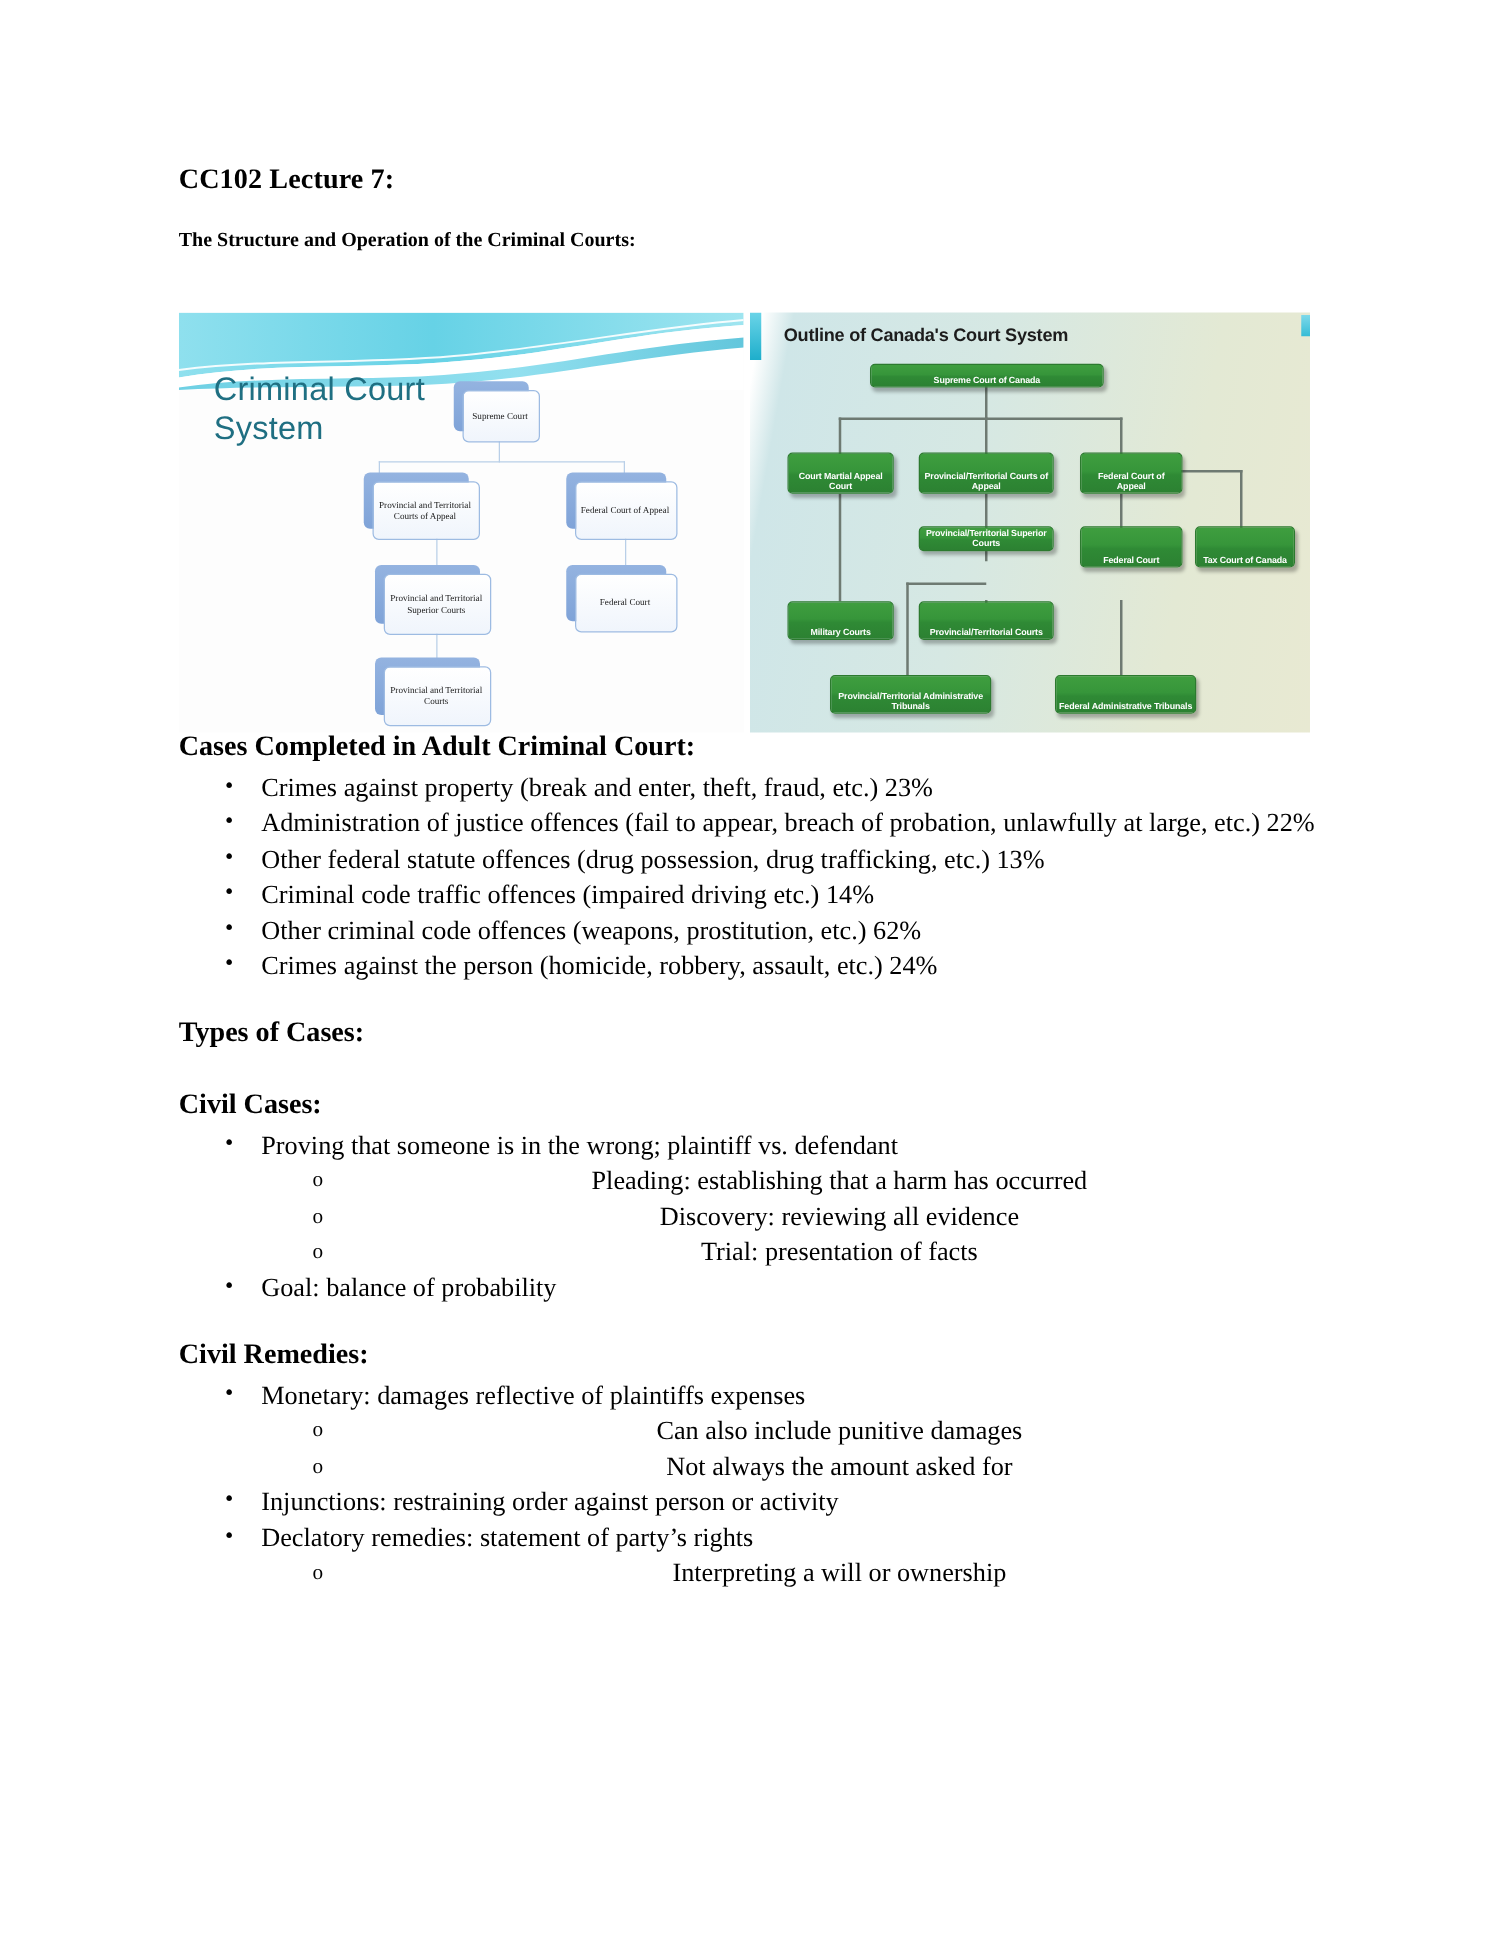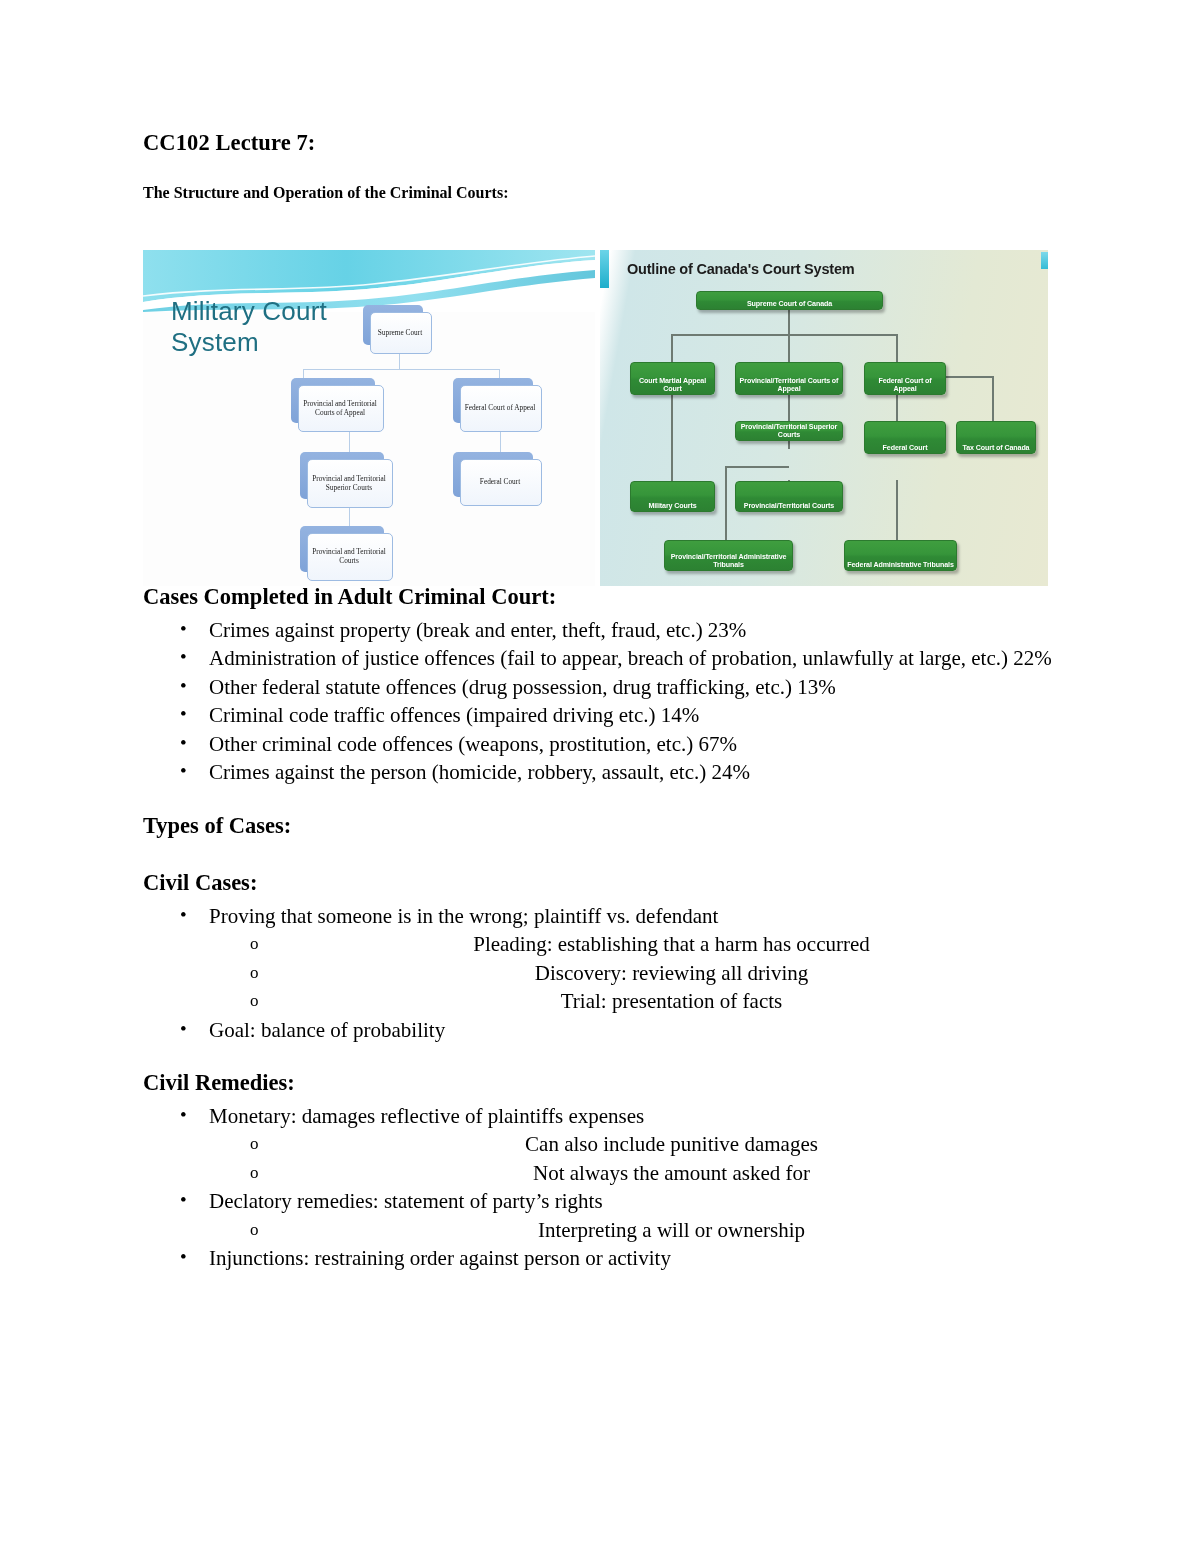--- a/index.html
+++ b/index.html
@@ -260,21 +260,21 @@
           </defs>
           <rect x="0" y="0" width="452" height="62" fill="#ffffff"></rect>
           <path d="M0,0 L452,0 L452,10 C360,16 300,34 210,40 C140,45 70,40 0,52 Z" fill="url(#wg1)"></path>
           <path d="M0,52 C70,40 140,45 210,40 C300,34 360,16 452,10 L452,20 C360,27 300,44 212,50 C142,55 72,50 0,60 Z" fill="#ffffff" opacity="0.85"></path>
           <path d="M0,60 C72,50 142,55 212,50 C300,44 360,27 452,20 L452,28 C358,36 298,52 214,57 C144,61 72,58 0,62 Z" fill="url(#wg2)" opacity="0.7"></path>
           <path d="M0,46 C80,36 150,42 230,34 C310,26 380,12 452,6" fill="none" stroke="#ffffff" stroke-width="1.6" opacity="0.9"></path>
         </svg>
       </div>
 
       <div class="slide-title">
-        <span>Military Court</span><br>
+        <span>Criminal Court</span><br>
         <span>System</span>
       </div>
 
       <div class="bline" style="left:256px; top:103px; width:1.4px; height:17px;"></div>
       <div class="bline" style="left:160px; top:119px; width:197px; height:1.4px;"></div>
       <div class="bline" style="left:160px; top:119px; width:1.4px; height:16px;"></div>
       <div class="bline" style="left:356px; top:119px; width:1.4px; height:16px;"></div>
       <div class="bline" style="left:206px; top:180px; width:1.4px; height:29px;"></div>
       <div class="bline" style="left:357px; top:180px; width:1.4px; height:29px;"></div>
       <div class="bline" style="left:206px; top:256px; width:1.4px; height:27px;"></div>
@@ -396,61 +396,61 @@
       <li>
           <span class="btxt">Administration of justice offences (fail to appear, breach of probation, unlawfully at large, etc.) 22%</span>
         </li>
       <li>
           <span class="btxt">Other federal statute offences (drug possession, drug trafficking, etc.) 13%</span>
         </li>
       <li>
           <span class="btxt">Criminal code traffic offences (impaired driving etc.) 14%</span>
         </li>
       <li>
-          <span class="btxt">Other criminal code offences (weapons, prostitution, etc.) 67%</span>
+          <span class="btxt">Other criminal code offences (weapons, prostitution, etc.) 62%</span>
         </li>
       <li>
           <span class="btxt">Crimes against the person (homicide, robbery, assault, etc.) 24%</span>
         </li>
     </ul>
 
     <div class="gap-blank"></div>
     <div class="sec-head">Types of Cases:</div>
 
     <div class="gap-blank"></div>
     <div class="sec-head">Civil Cases:</div>
     <ul class="lv1">
       <li>
         <span class="btxt">Proving that someone is in the wrong; plaintiff vs. defendant</span>
         <ul class="lv2">
           <li>Pleading: establishing that a harm has occurred</li>
-          <li>Discovery: reviewing all driving</li>
+          <li>Discovery: reviewing all evidence</li>
           <li>Trial: presentation of facts</li>
         </ul>
       </li>
       <li>
           <span class="btxt">Goal: balance of probability</span>
         </li>
     </ul>
 
     <div class="gap-blank"></div>
     <div class="sec-head">Civil Remedies:</div>
     <ul class="lv1">
       <li>
         <span class="btxt">Monetary: damages reflective of plaintiffs expenses</span>
         <ul class="lv2">
           <li>Can also include punitive damages</li>
           <li>Not always the amount asked for</li>
         </ul>
       </li>
       <li>
+          <span class="btxt">Injunctions: restraining order against person or activity</span>
+        </li>
+      <li>
         <span class="btxt">Declatory remedies: statement of party’s rights</span>
         <ul class="lv2">
           <li>Interpreting a will or ownership</li>
         </ul>
       </li>
-      <li>
-          <span class="btxt">Injunctions: restraining order against person or activity</span>
-        </li>
     </ul>
   </div>
 
 </div>
 
 </body></html>

